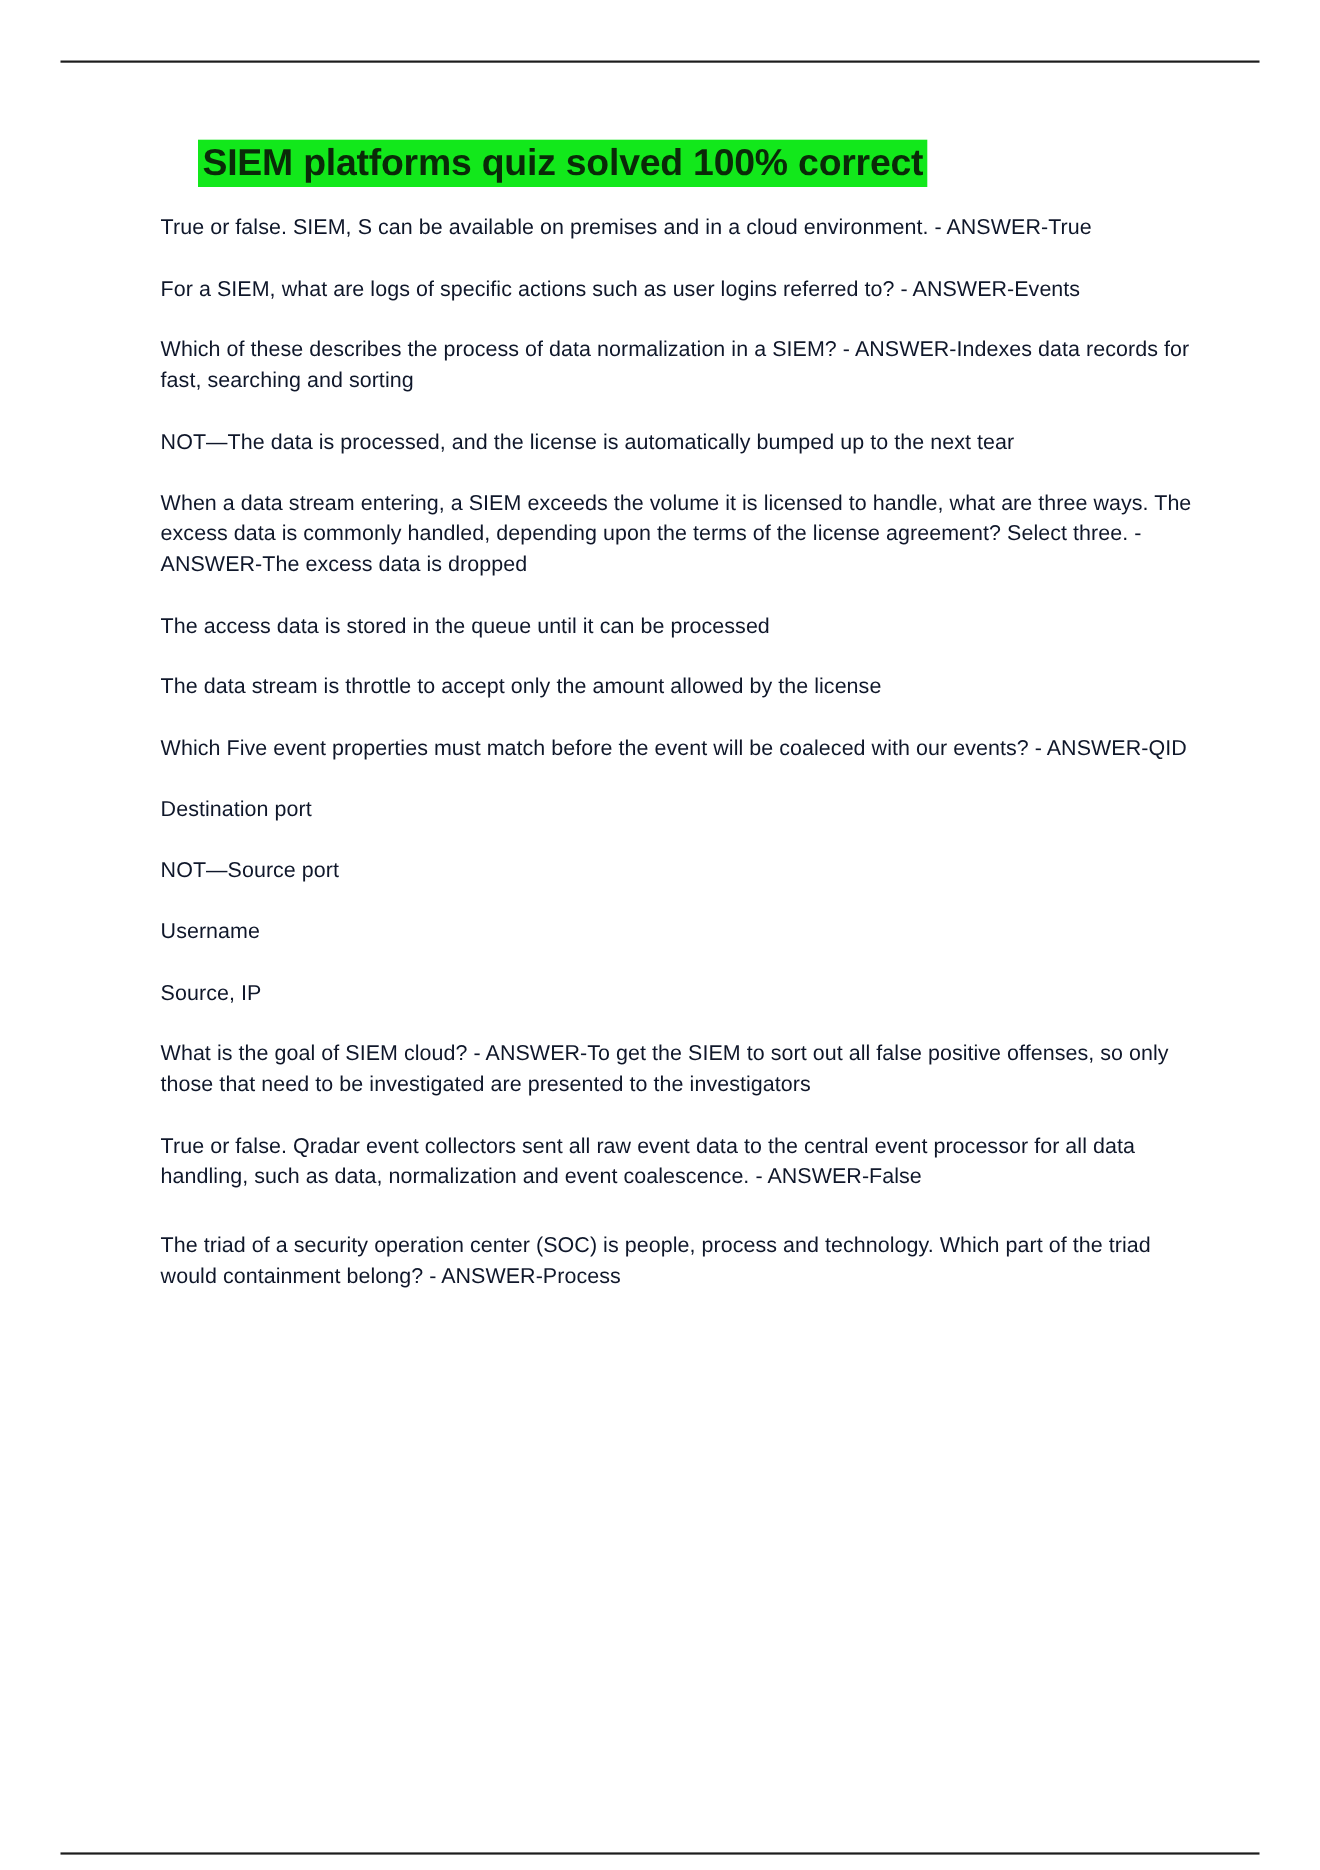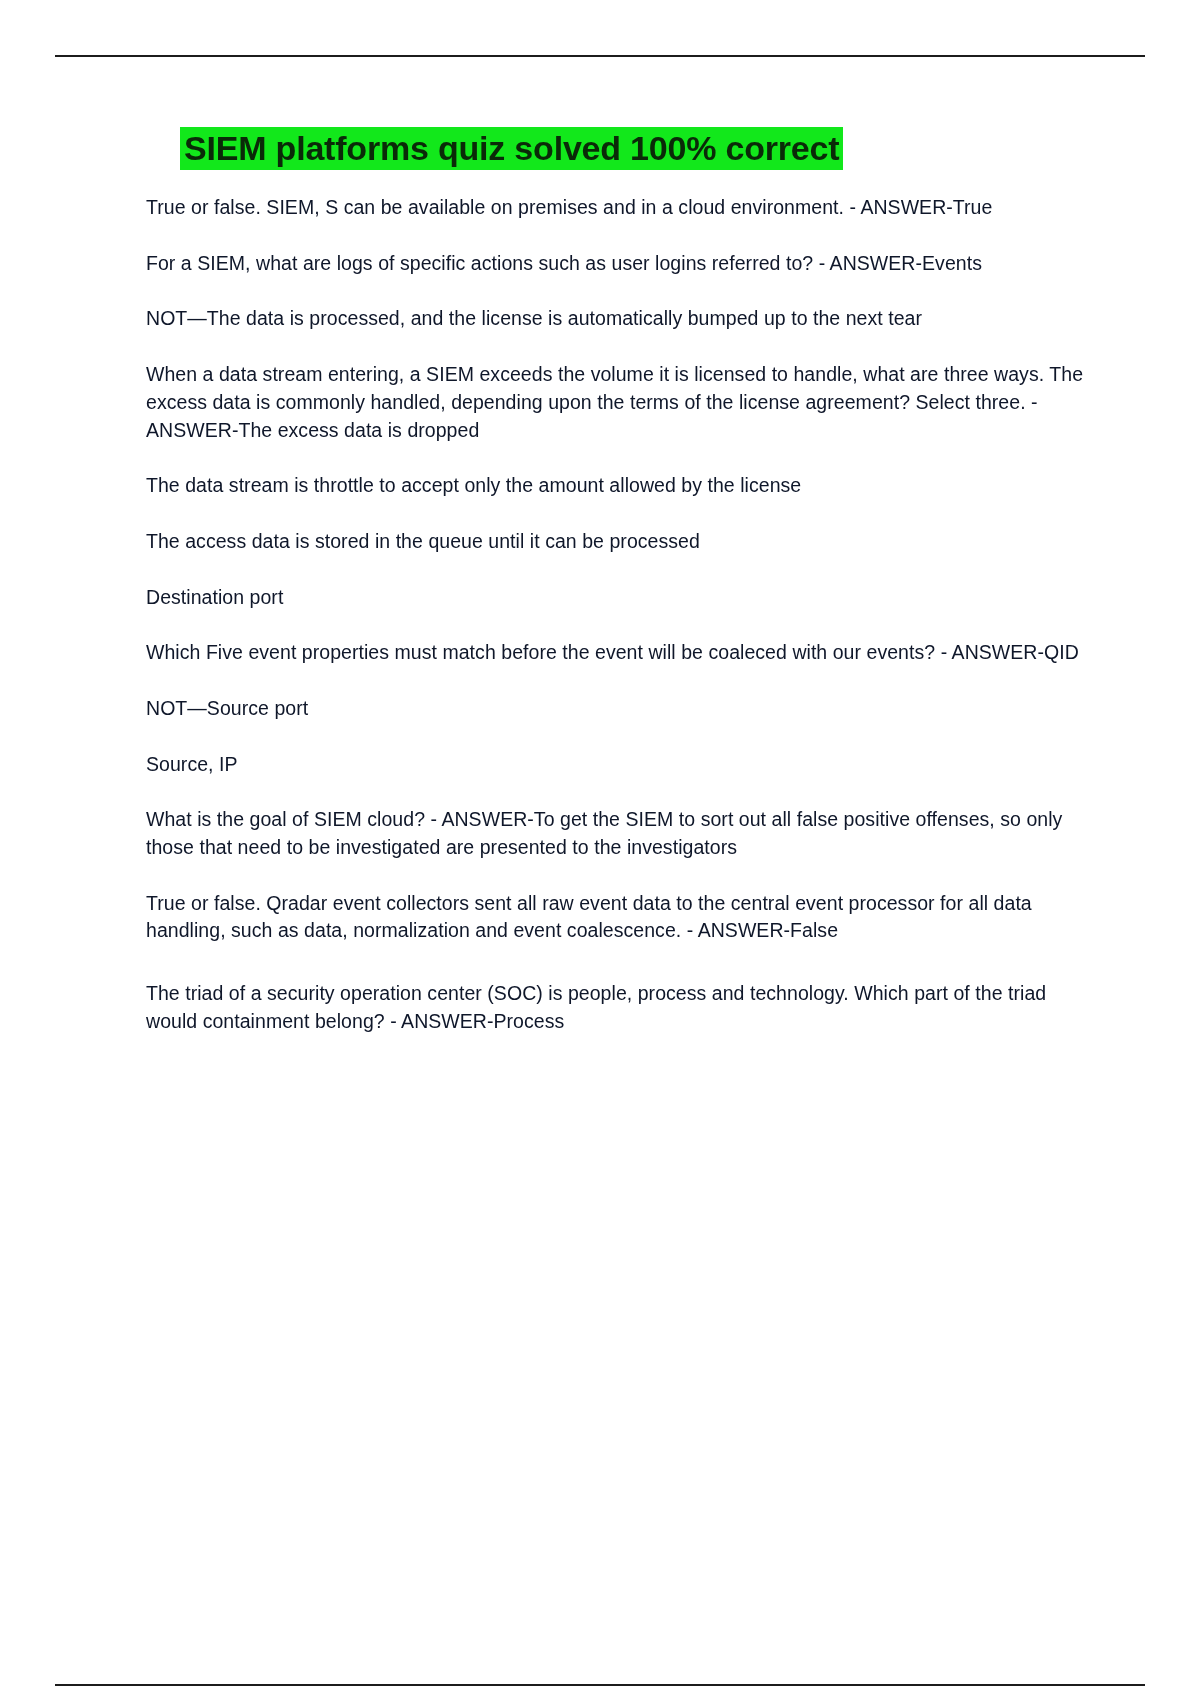--- a/index.html
+++ b/index.html
@@ -72,27 +72,29 @@
 
   <div class="rule rule-top"></div>
 
   <div class="content">
 
     <h1 class="doc-title"><span class="hl">SIEM platforms quiz solved 100% correct</span></h1>
 
     <div id="paragraph-list">
         <p class="para">True or false. SIEM, S can be available on premises and in a cloud environment. - ANSWER-True</p>
         <p class="para">For a SIEM, what are logs of specific actions such as user logins referred to? - ANSWER-Events</p>
+        <p class="para">Which of these describes the process of data normalization in a SIEM? - ANSWER-Indexes data records for fast, searching and sorting</p>
         <p class="para">NOT—The data is processed, and the license is automatically bumped up to the next tear</p>
         <p class="para">When a data stream entering, a SIEM exceeds the volume it is licensed to handle, what are three ways. The excess data is commonly handled, depending upon the terms of the license agreement? Select three. - ANSWER-The excess data is dropped</p>
+        <p class="para">The access data is stored in the queue until it can be processed</p>
         <p class="para">The data stream is throttle to accept only the amount allowed by the license</p>
-        <p class="para">The access data is stored in the queue until it can be processed</p>
+        <p class="para">Which Five event properties must match before the event will be coaleced with our events? - ANSWER-QID</p>
         <p class="para">Destination port</p>
-        <p class="para">Which Five event properties must match before the event will be coaleced with our events? - ANSWER-QID</p>
         <p class="para">NOT—Source port</p>
+        <p class="para">Username</p>
         <p class="para">Source, IP</p>
         <p class="para">What is the goal of SIEM cloud? - ANSWER-To get the SIEM to sort out all false positive offenses, so only those that need to be investigated are presented to the investigators</p>
         <p class="para">True or false. Qradar event collectors sent all raw event data to the central event processor for all data handling, such as data, normalization and event coalescence. - ANSWER-False</p>
         <p class="para">The triad of a security operation center (SOC) is people, process and technology. Which part of the triad would containment belong? - ANSWER-Process</p>
       </div>
 
   </div>
 
   <div class="rule rule-bottom"></div>
 

